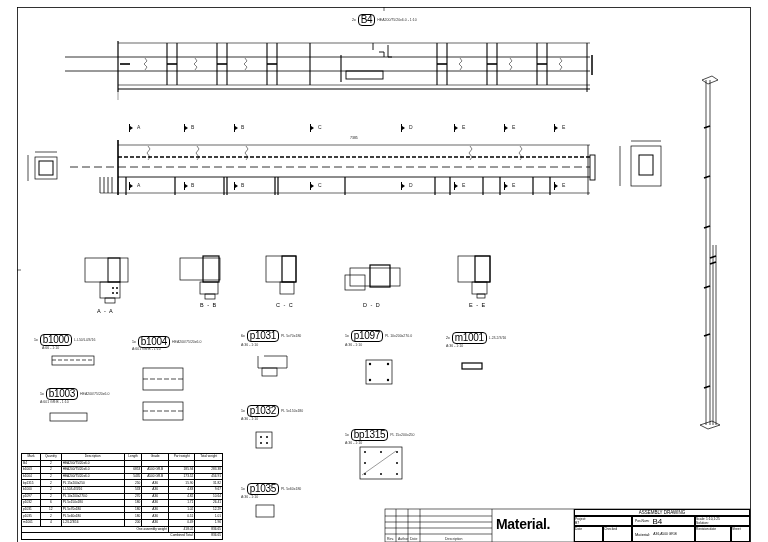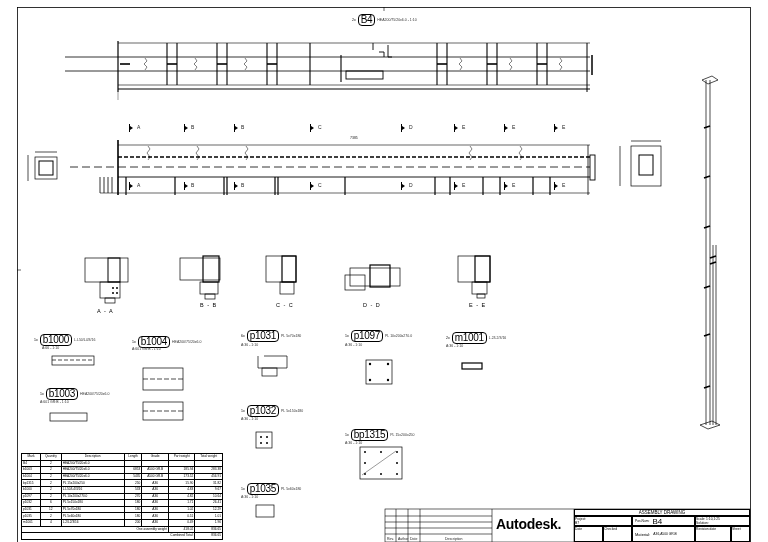--- a/index.html
+++ b/index.html
@@ -450,21 +450,21 @@
       <td style="text-align:right;">836.65</td>
     </tr>
   </tfoot>
 </table>
 
 <div class="tb">
   <span class="lbl" style="left:2px;top:28px;">Rev.</span>
   <span class="lbl" style="left:13px;top:28px;">Author</span>
   <span class="lbl" style="left:25px;top:28px;">Date</span>
   <span class="lbl" style="left:60px;top:28px;">Description</span>
-  <span class="autodesk" style="left:111px;top:7px;">Autodesk.</span>
+  <span class="autodesk" style="left:111px;top:7px;">Material.</span>
 
   <div class="cell" style="left:189px;top:0;width:176px;height:7px;text-align:center;font-size:4.5px;line-height:6px;">ASSEMBLY DRAWING</div>
   <div class="cell" style="left:189px;top:7px;width:58px;height:10px;">
     <div>Project:</div>
     <div>B7</div>
   </div>
   <div class="cell" style="left:247px;top:7px;width:63px;height:10px;display:flex;align-items:center;gap:3px;padding-left:2px;">
     <span>Pos.Num:</span>
     <span style="font-size:8px;">B4</span>
   </div>

